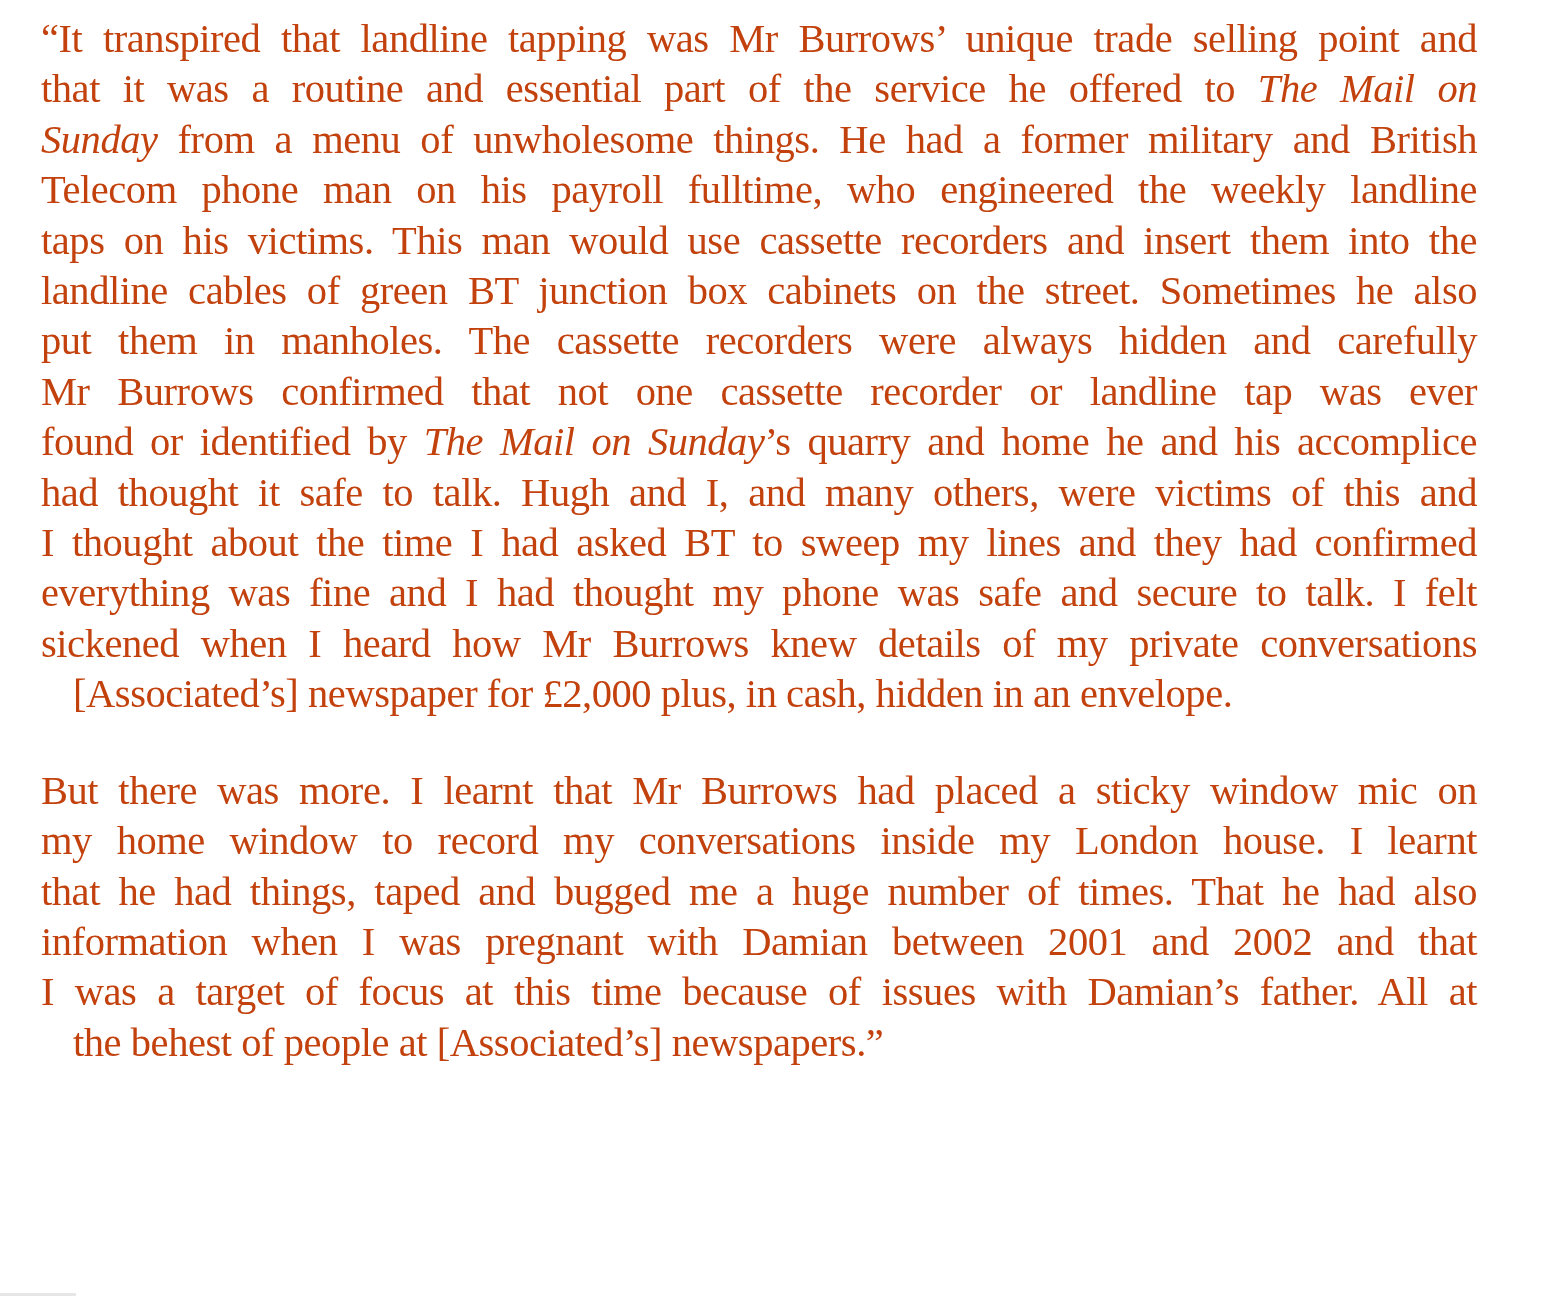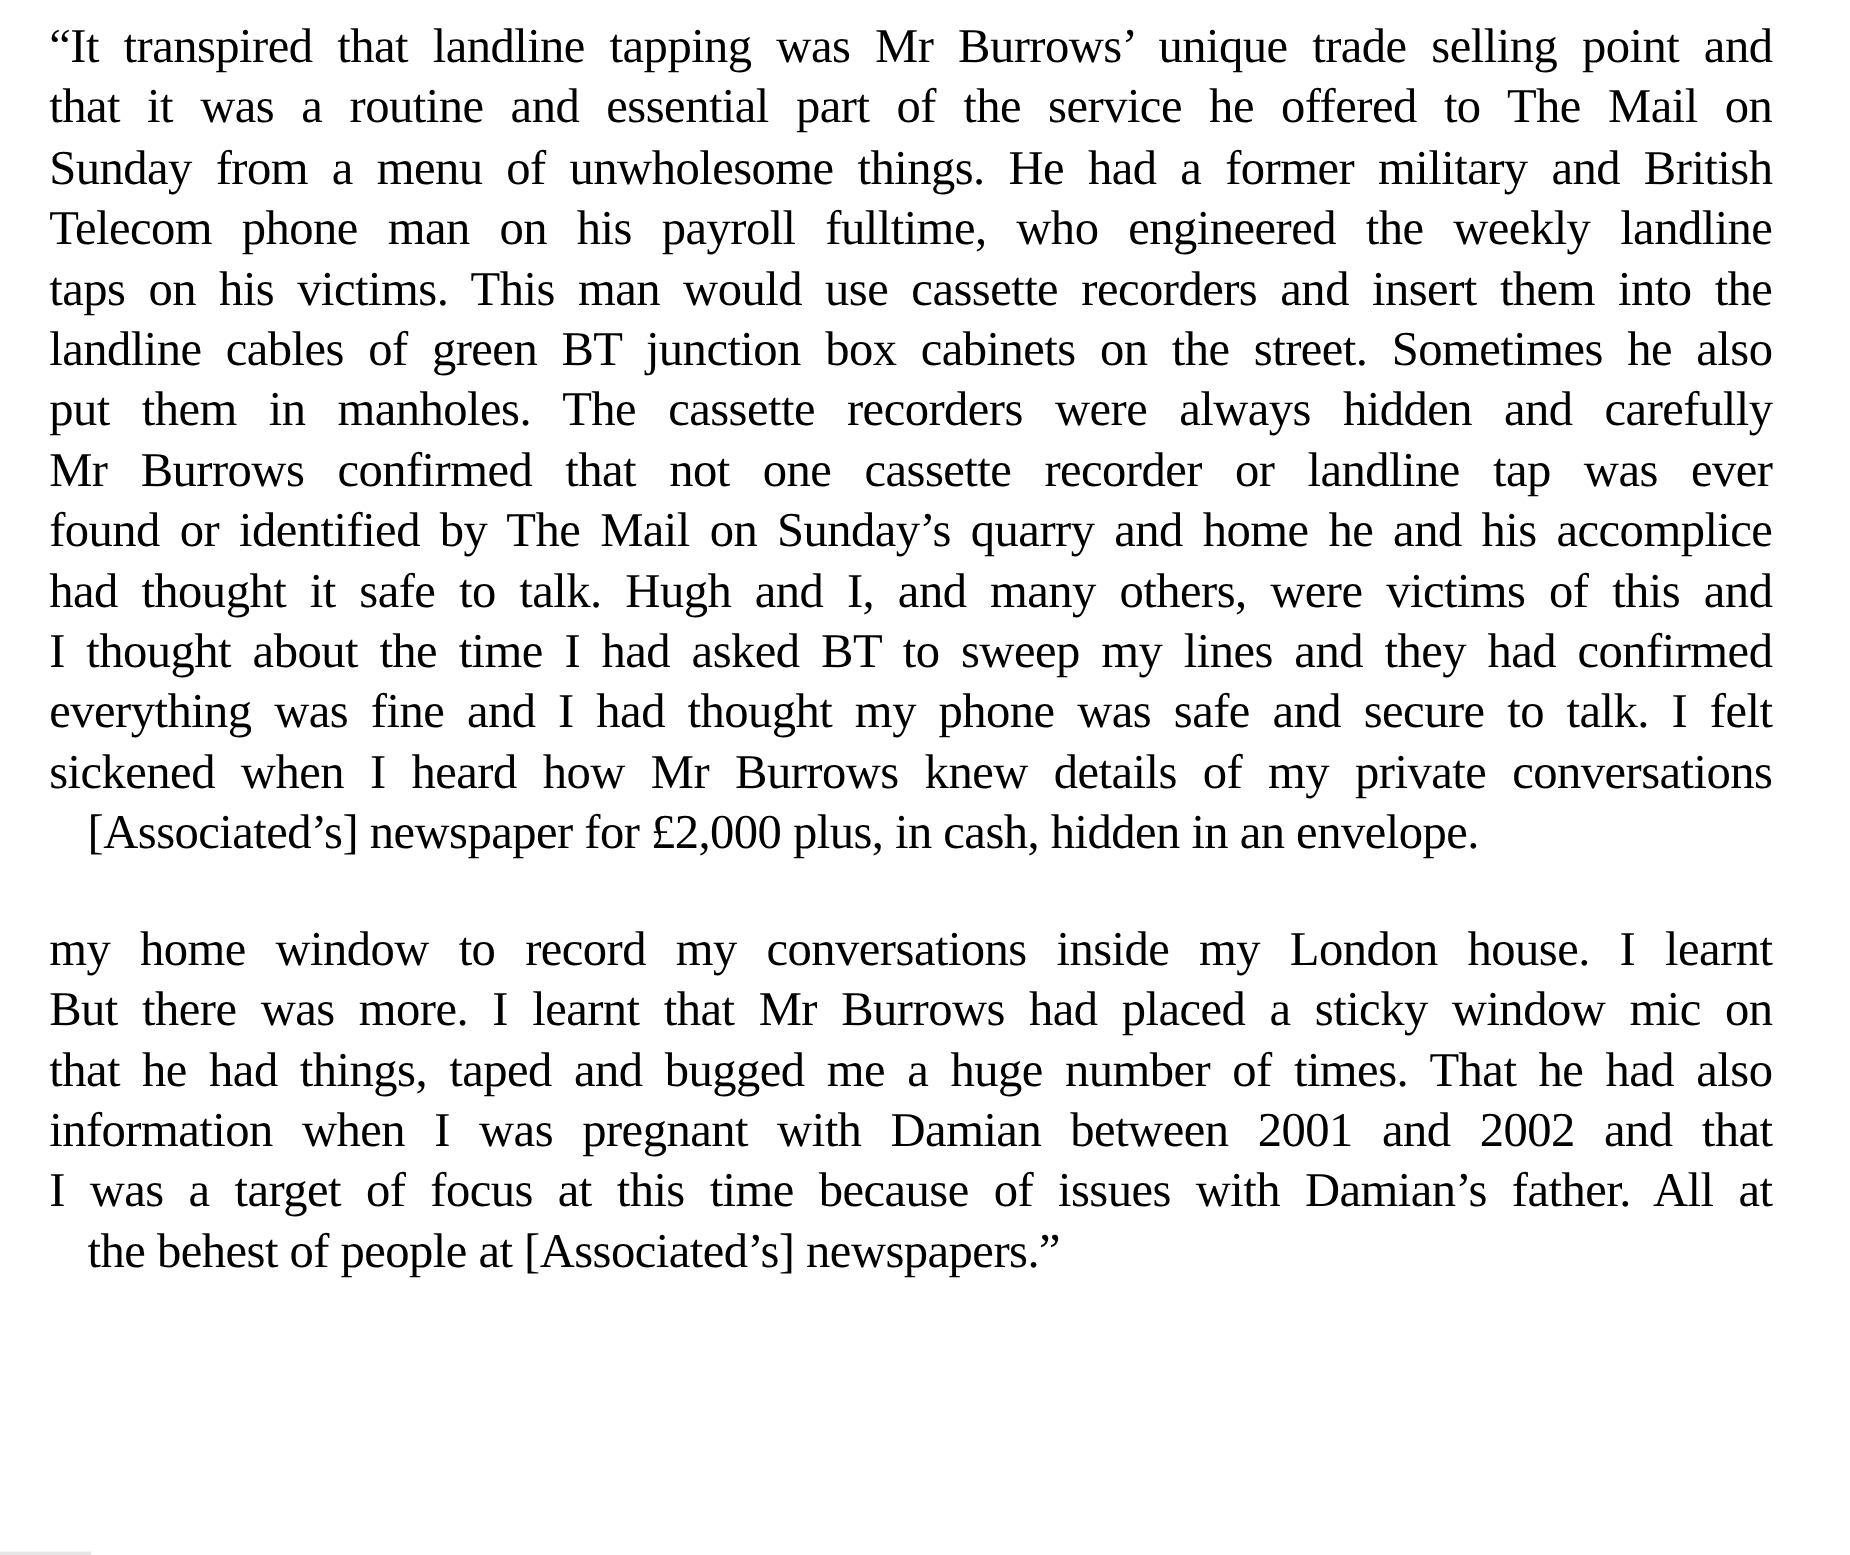--- a/index.html
+++ b/index.html
@@ -1,30 +1,30 @@
 <!DOCTYPE html>
 <html><head>
 <meta charset="utf-8">
 <style>
   html, body { margin: 0; padding: 0; background: #ffffff; }
   body { width: 1542px; height: 1296px; overflow: hidden; position: relative; }
   .doc {
     position: absolute; left: 41px; top: 14px; width: 1436px;
     font-family: "Liberation Serif", "DejaVu Serif", serif;
-    font-size: 40.5px; line-height: 50.4px; color: #000000;
+    font-size: 40.5px; line-height: 50.4px; color: #c2410c;
   }
   .para { margin: 0; }
   .para + .para { margin-top: 46px; }
   .line {
     display: block; white-space: nowrap;
     text-align: justify; text-align-last: justify;
     letter-spacing: -0.45px;
   }
   .line.last { text-align-last: left; margin-left: 32px; }
-  .it { }
+  .it { font-style: italic; }
   .corner-mark {
     position: absolute; left: 0; bottom: 0; width: 76px; height: 3px;
     background: #e6e6e6;
   }
 </style>
 </head>
 <body>
 
 <div class="doc" id="doc">
     <div class="para">
@@ -37,21 +37,21 @@
       <span class="line"><span>put them in manholes. The cassette recorders were always hidden and carefully</span></span>
       <span class="line"><span>Mr Burrows confirmed that not one cassette recorder or landline tap was ever</span></span>
       <span class="line"><span>found or identified by </span><span class="it">The Mail on Sunday</span><span>’s quarry and home he and his accomplice</span></span>
       <span class="line"><span>had thought it safe to talk. Hugh and I, and many others, were victims of this and</span></span>
       <span class="line"><span>I thought about the time I had asked BT to sweep my lines and they had confirmed</span></span>
       <span class="line"><span>everything was fine and I had thought my phone was safe and secure to talk. I felt</span></span>
       <span class="line"><span>sickened when I heard how Mr Burrows knew details of my private conversations</span></span>
       <span class="line last"><span>[Associated’s] newspaper for £2,000 plus, in cash, hidden in an envelope.</span></span>
     </div>
     <div class="para">
+      <span class="line"><span>But there was more. I learnt that Mr Burrows had placed a sticky window mic on</span></span>
       <span class="line"><span>my home window to record my conversations inside my London house. I learnt</span></span>
-      <span class="line"><span>But there was more. I learnt that Mr Burrows had placed a sticky window mic on</span></span>
       <span class="line"><span>that he had things, taped and bugged me a huge number of times. That he had also</span></span>
       <span class="line"><span>information when I was pregnant with Damian between 2001 and 2002 and that</span></span>
       <span class="line"><span>I was a target of focus at this time because of issues with Damian’s father. All at</span></span>
       <span class="line last"><span>the behest of people at [Associated’s] newspapers.”</span></span>
     </div>
   </div>
 <div class="corner-mark"></div>
 
 </body></html>

